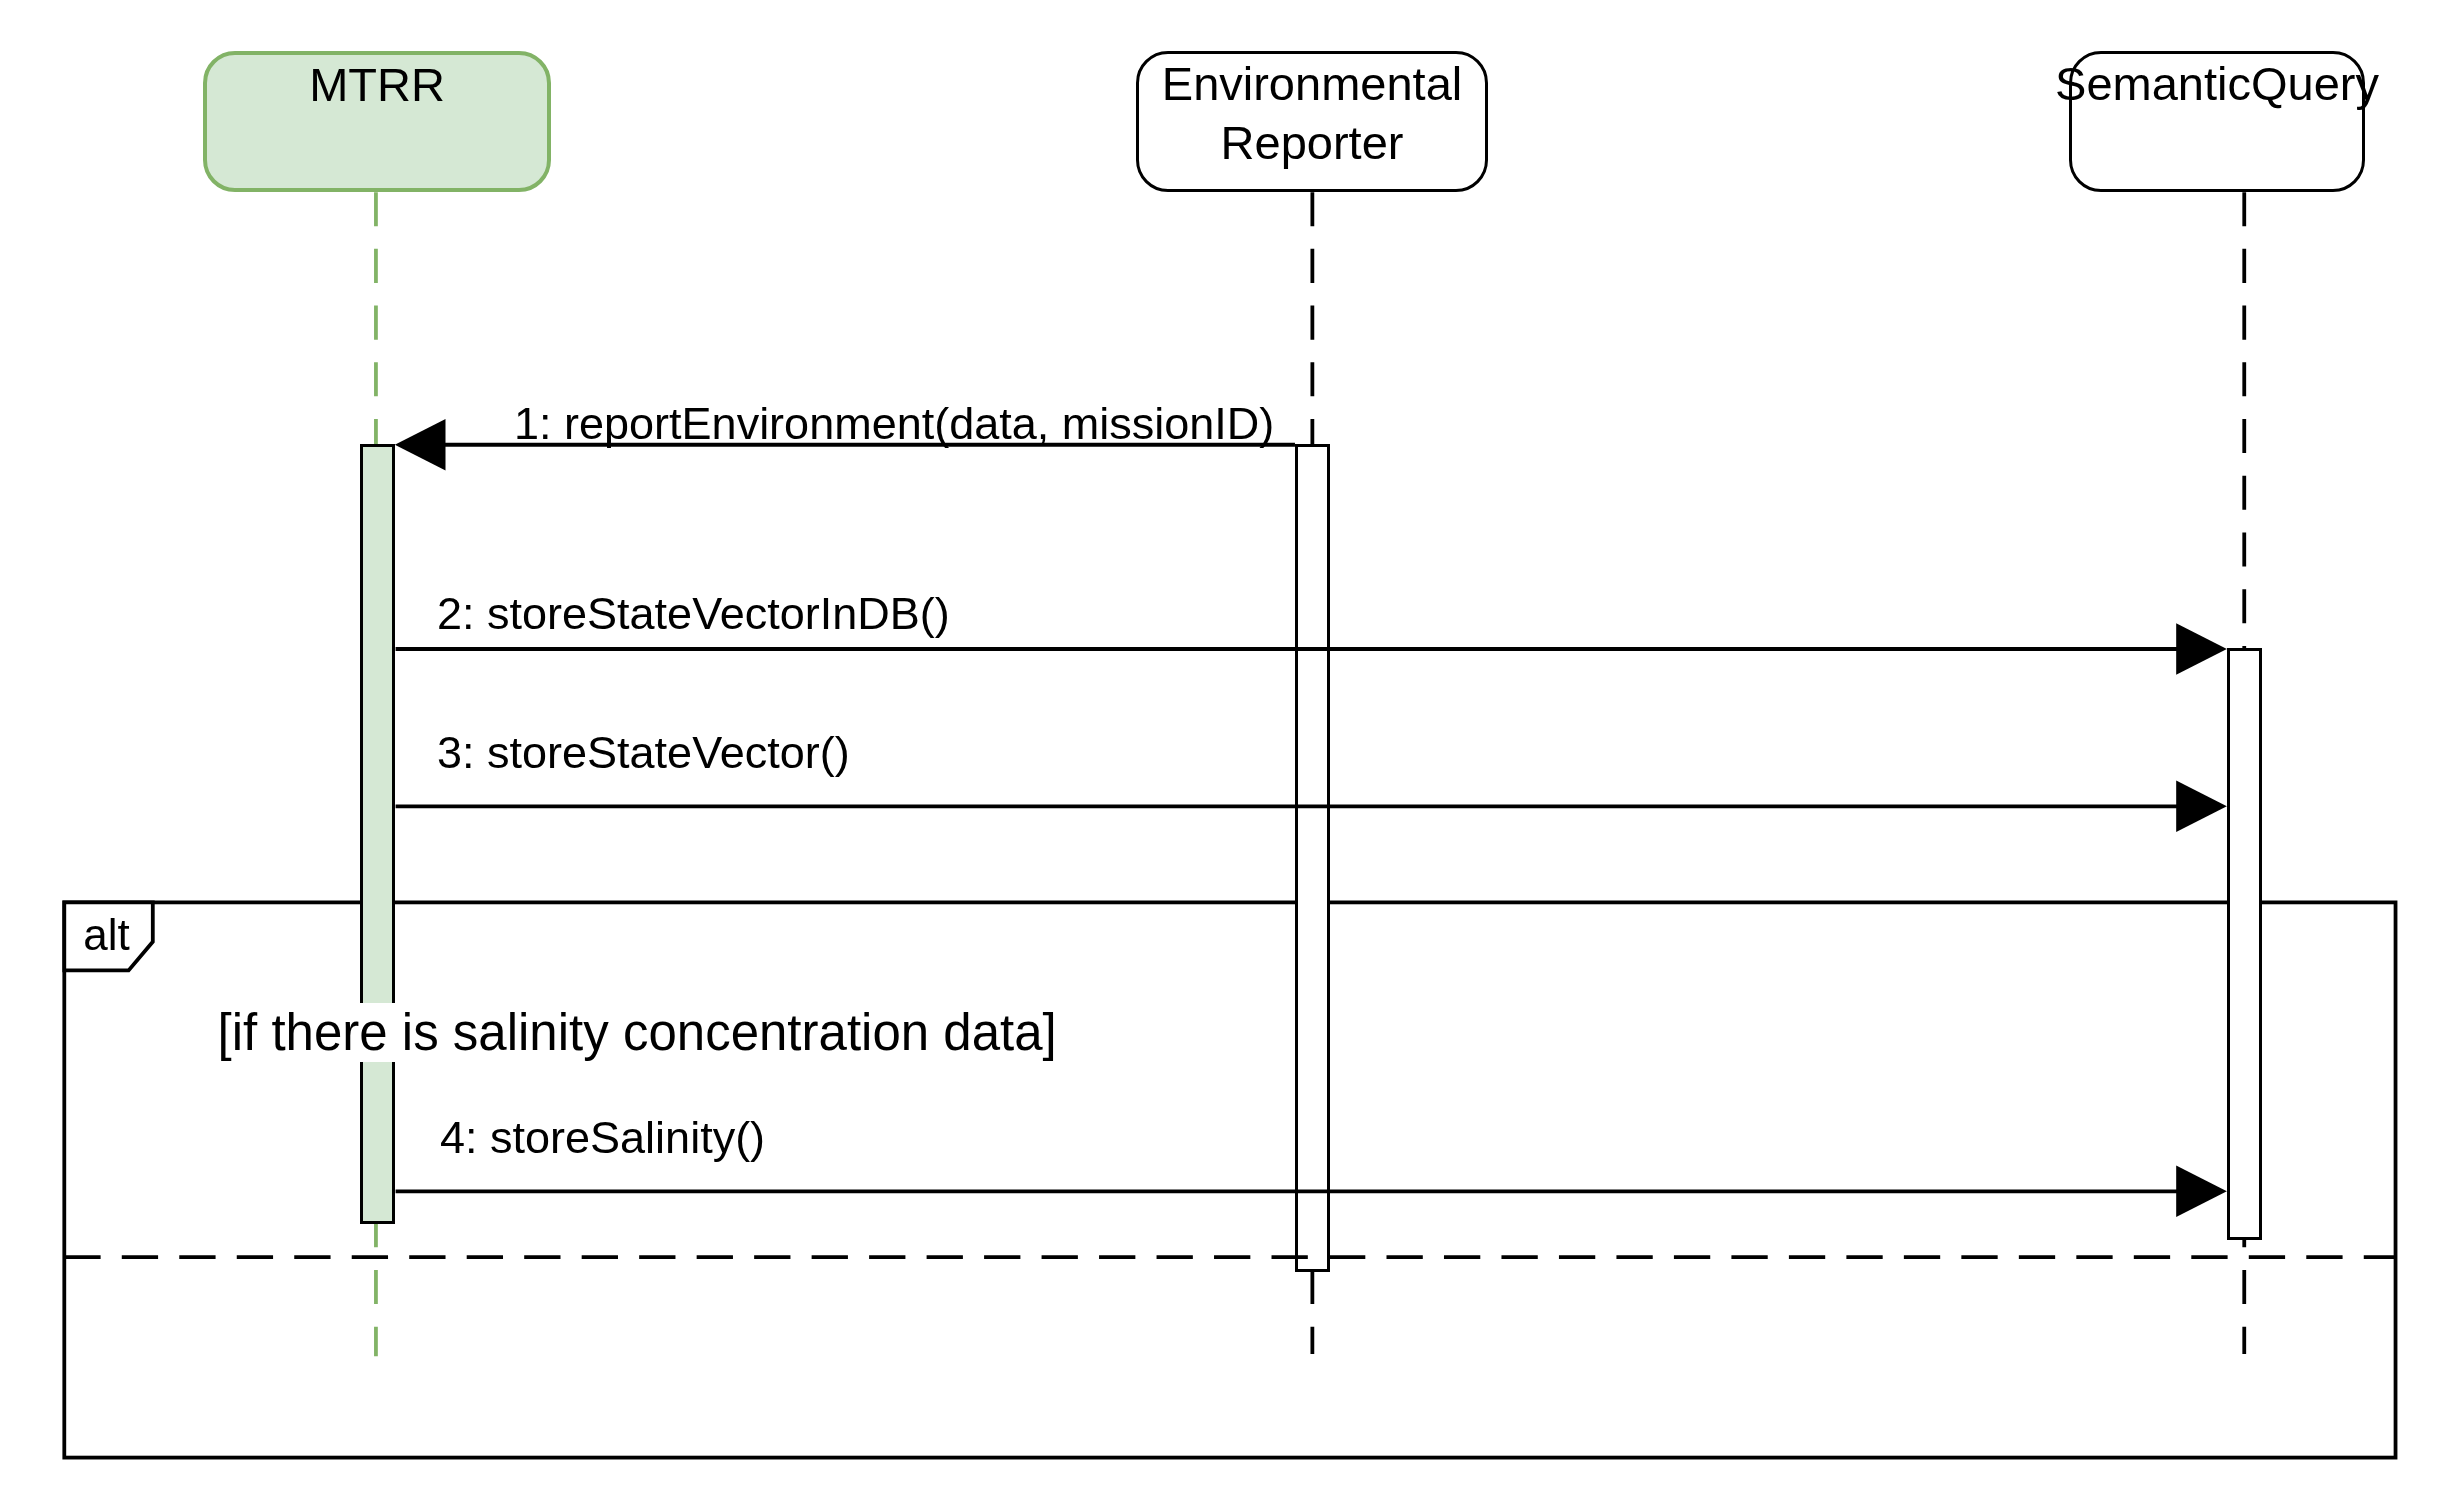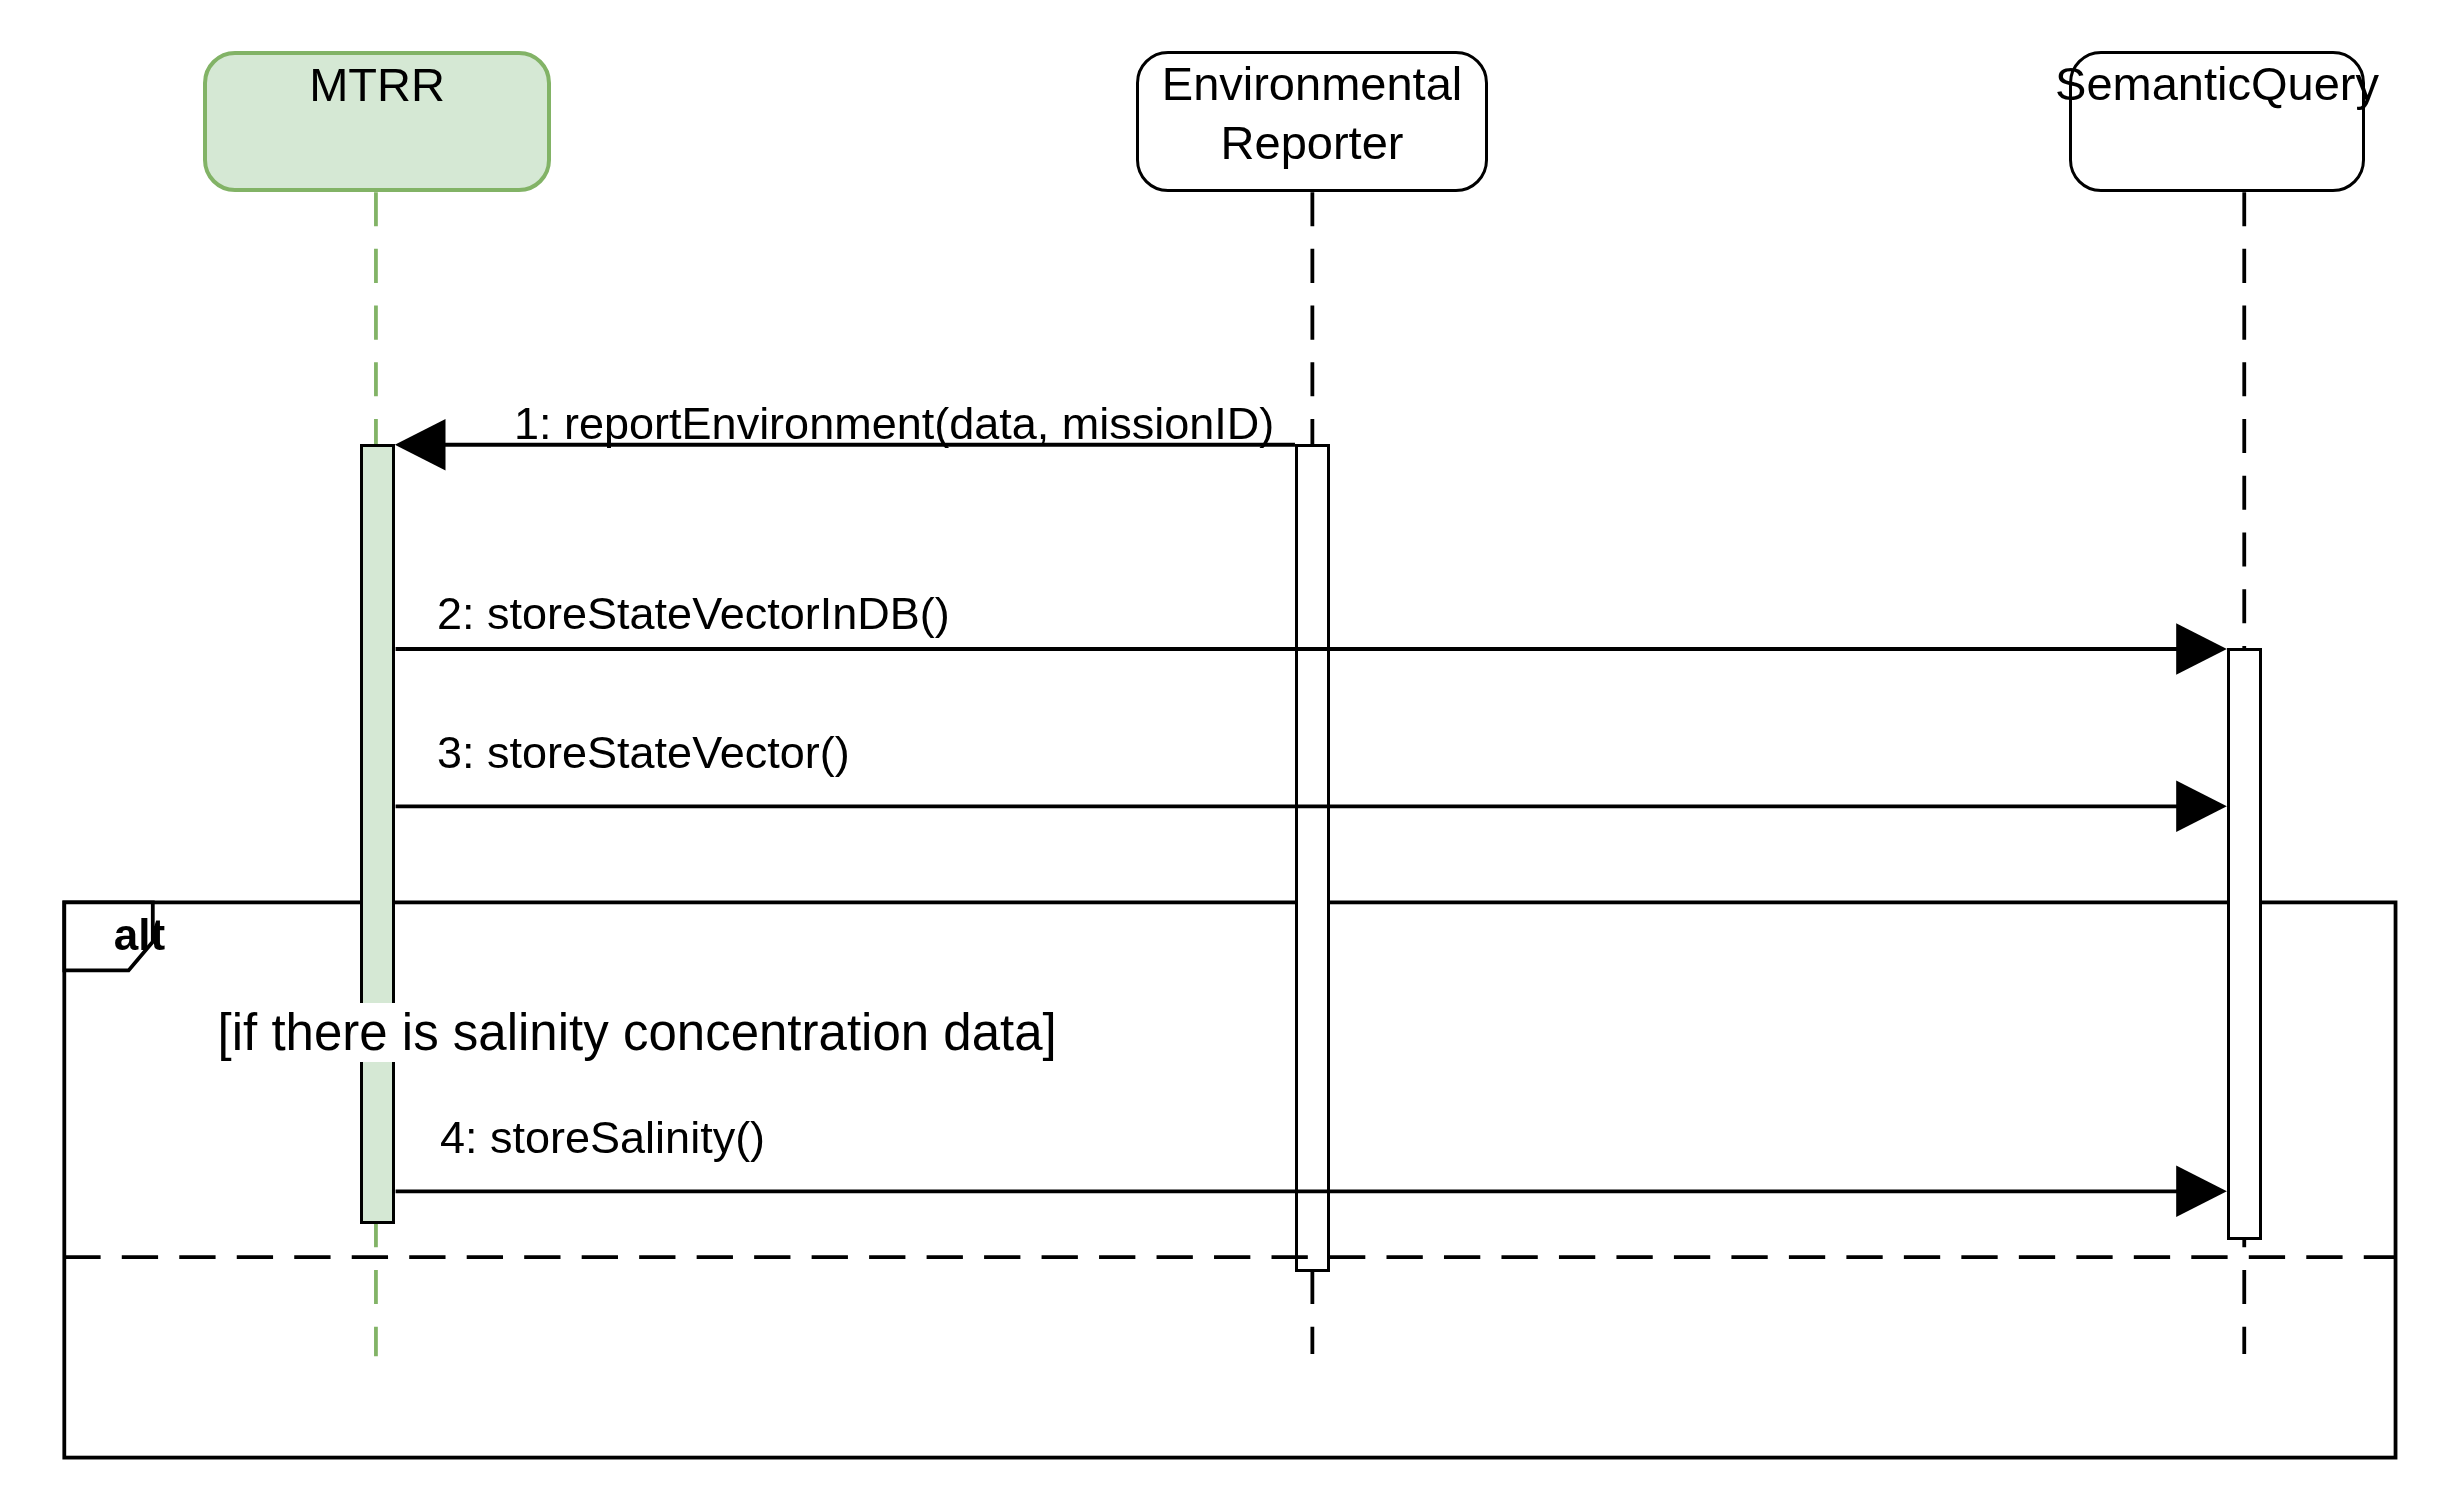--- a/index.html
+++ b/index.html
@@ -62,22 +62,21 @@
   .alt-operator {
     position: absolute;
     left: 64px;
     top: 902px;
     width: 85px;
     height: 65px;
     display: flex;
     align-items: center;
     justify-content: center;
     font-size: 44px;
-    font-weight: bold;
-    padding-left: 33px;
+    font-weight: normal;
   }
 </style>
 </head>
 <body>
 
 <div class="canvas">
 
   <svg class="layer" viewBox="0 0 3239 1991" width="2450" height="1506">
     <line x1="497" y1="254" x2="497" y2="1793" stroke="#82b366" stroke-width="5" stroke-dasharray="45 30"></line>
     <line x1="1735" y1="254" x2="1735" y2="1790" stroke="#000000" stroke-width="5" stroke-dasharray="45 30"></line>

